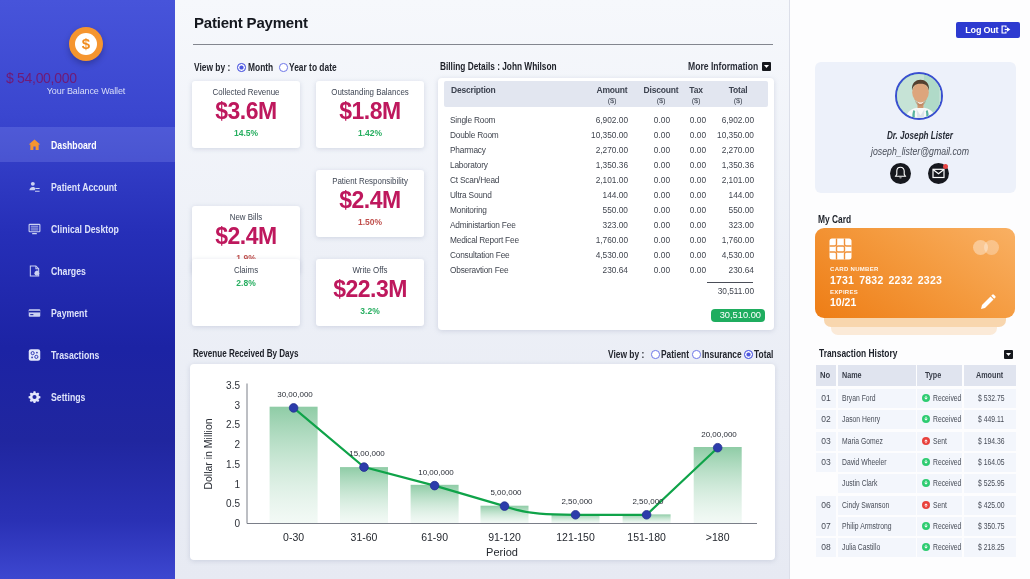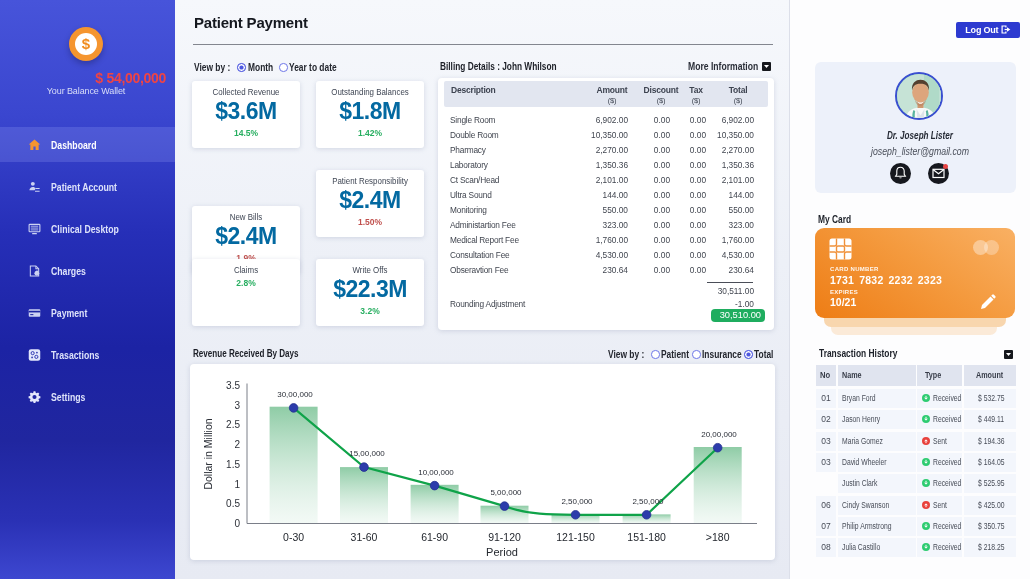--- a/index.html
+++ b/index.html
@@ -8,22 +8,22 @@
          background:linear-gradient(180deg,#f6f8fc 0%,#edf0f7 45%,#e7eaf3 100%); }
   .abs { position:absolute; }
 
   
   #sidebar { position:absolute; left:0; top:0; width:175px; height:579px;
     background:linear-gradient(180deg,#4754da 0%,#3a46cf 20%,#262fb8 40%,#1c23a4 60%,#20269f 76%,#2a31b5 90%,#3d47d0 100%); }
   #coin { position:absolute; left:69px; top:27px; width:34px; height:34px; border-radius:50%;
     background:#f5952f; box-shadow:0 3px 6px rgba(0,0,20,0.25); }
   #coin .inner { position:absolute; left:6px; top:6px; width:22px; height:22px; border-radius:50%;
     background:#fff; color:#f08c1e; font-weight:bold; font-size:15px; text-align:center; line-height:22px; }
-  #balAmt { position:absolute; left:6px; top:70px; width:160px; text-align:right;
-    color:#ef4444; font-size:14px; font-weight:bold; letter-spacing:-0.3px;}
+  #balAmt { position:absolute; left:6px; top:70px; width:160px; text-align:left;
+    color:#701a75; font-size:14px; font-weight:normal; letter-spacing:-0.3px;}
   #balLbl { position:absolute; left:6px; top:86px; width:160px; text-align:center;
     color:#d9def8; font-size:9px; letter-spacing:-0.1px; }
   .mrow { position:absolute; left:0; width:175px; height:36px; }
   .mrow .ic { position:absolute; left:28px; top:50%; transform:translateY(-50%); width:13px; height:13px; }
   .mrow .lb { position:absolute; left:51px; top:50%; transform:translateY(-50%) scaleX(0.83); transform-origin:0 50%;
     color:#dde2fa; font-size:10.5px; font-weight:bold; white-space:nowrap; }
   #mActive { position:absolute; left:0; top:127px; width:175px; height:35px;
     background:rgba(170,182,255,0.2); }
 
   
@@ -31,21 +31,21 @@
   #hr1 { position:absolute; left:193px; top:44px; width:580px; height:1px; background:#83868f; }
   .vblbl,.vbopt { position:absolute; font-size:10.5px; color:#23262e; font-weight:bold; white-space:nowrap;
     transform:scaleX(0.8); transform-origin:0 0; }
   .rad { position:absolute; width:8.5px; height:8.5px; border:1.2px solid #6d76e8; border-radius:50%; background:#fff; box-sizing:border-box; }
   .rad.on { border-color:#5660e2; background:#4d58e0; box-shadow:inset 0 0 0 1.4px #fff; }
 
   
   .scard { position:absolute; width:108px; height:67px; background:#fff; border-radius:3px;
     box-shadow:0 1px 5px rgba(130,140,170,0.28); text-align:center; }
   .scard .t { margin-top:6px; font-size:9px; color:#3f4654; transform:scaleX(0.88); letter-spacing:0; }
-  .scard .n { margin-top:1px; font-size:23px; font-weight:bold; color:#0369a1; letter-spacing:-0.5px;}
+  .scard .n { margin-top:1px; font-size:23px; font-weight:bold; color:#be185d; letter-spacing:-0.5px;}
   .scard .p { margin-top:3px; font-size:8.5px; font-weight:bold; }
   .gr { color:#27ae60; } .rd { color:#c0504d; }
 
   
   #bcard { position:absolute; left:438px; top:78px; width:336px; height:252px; background:#fff;
     border-radius:4px; box-shadow:0 1px 5px rgba(130,140,170,0.28); }
   #bhead { position:absolute; left:6px; top:3px; width:324px; height:26px; background:#e2e6f0; border-radius:2px; }
   .bh { position:absolute; font-size:8.5px; color:#3d4350; font-weight:bold; text-align:center; letter-spacing:-0.2px; }
   .bh .u { display:block; font-weight:normal; font-size:7.5px; margin-top:1px; }
   .br { position:absolute; left:0; width:336px; height:12px; font-size:8.3px; color:#40454f; white-space:nowrap; }
@@ -275,24 +275,20 @@
       <span class="d">Obseravtion Fee</span>
       <span class="v1">230.64</span>
       <span class="v2">0.00</span>
       <span class="v3">0.00</span>
       <span class="v4">230.64</span>
     </div>
   <div class="abs" style="left:269px;top:204px;width:46px;height:1px;background:#4a4e58;"></div>
   <div class="br" style="top:208px;">
       <span class="v4">30,511.00</span>
     </div>
-  <div class="br" style="top:221px;">
-      <span class="d">Rounding Adjustment</span>
-      <span class="v4">-1.00</span>
-    </div>
   <div class="abs" style="left:273px;top:231px;width:54px;height:13px;background:#1fad5f;border-radius:4px;color:#fff;font-size:9.3px;line-height:13px;text-align:right;padding-right:4px;">30,510.00</div>
 </div>
 
 <div class="abs" style="left:193px;top:347px;font-size:10.5px;font-weight:bold;color:#1b1e26;transform:scaleX(0.77);transform-origin:0 0;white-space:nowrap;">Revenue Received By Days</div>
 <div class="vblbl" style="left:608px;top:348px;">View by :</div>
 <div class="rad" style="left:651px;top:350px;"></div>
 <div class="vbopt" style="left:661px;top:348px;">Patient</div>
 <div class="rad" style="left:692px;top:350px;"></div>
 <div class="vbopt" style="left:702px;top:348px;">Insurance</div>
 <div class="rad on" style="left:744px;top:350px;"></div>

